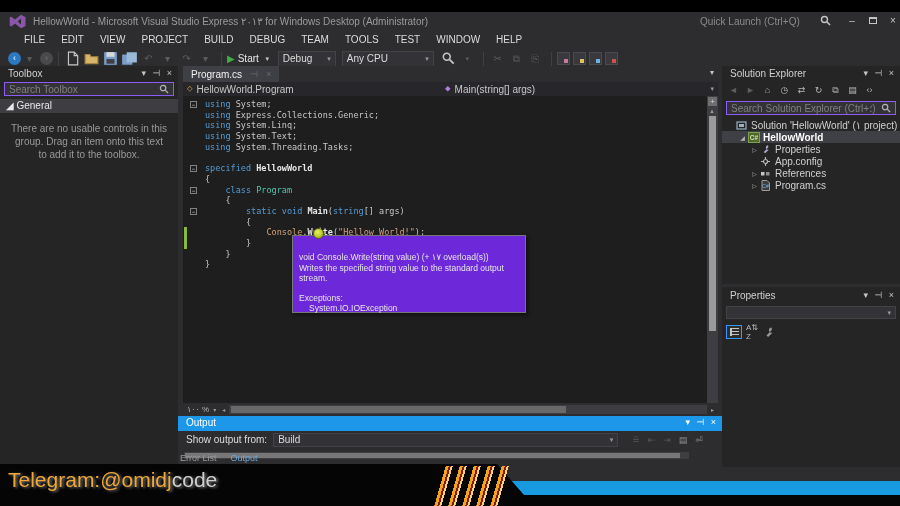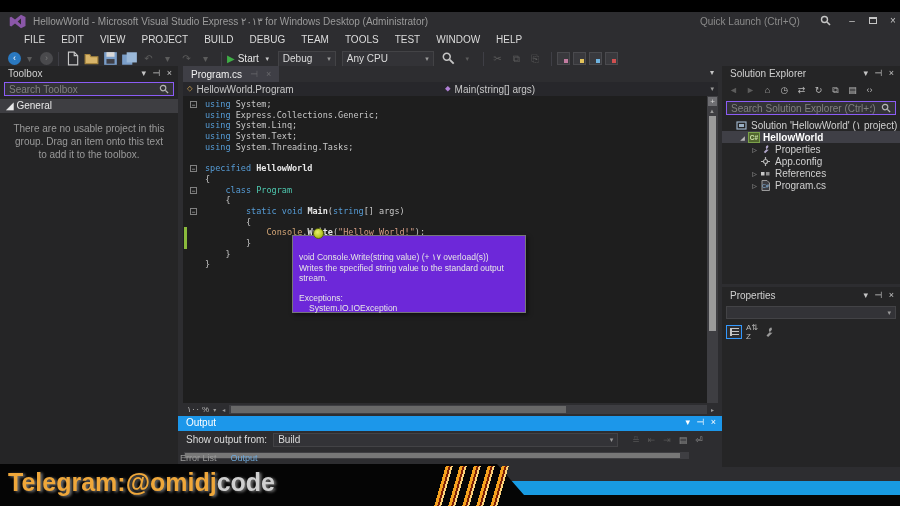--- a/index.html
+++ b/index.html
@@ -116,21 +116,21 @@
       linear-gradient(#c5c5c5 1px, transparent 1px) 0 0/9px 3px; border-left:2px solid #c5c5c5; }
   .az-icon { color:#b8b8b8; font-size:8px; }
 
   
   #banner-black { left:0; top:464px; width:900px; height:42px; background:#050505; z-index:20;
     clip-path:polygon(0 0, 497px 0, 524px 31px, 900px 31px, 900px 42px, 0 42px); }
   #banner-blue { left:462px; top:481px; width:438px; height:14px; background:#189ae1; z-index:19;
     clip-path:polygon(14px 0, 100% 0, 100% 100%, 0 100%); }
   #banner-stripes { left:436px; top:466px; width:72px; height:40px; z-index:21; transform:skewX(-16deg);
     background:repeating-linear-gradient(90deg, transparent 0 4px, #f6a21d 4px 7px, #7e1e06 7px 9px, #fcd27a 9px 11px, transparent 11px 14px); }
-  #banner-text { left:8px; top:468px; z-index:22; font-size:25px; font-weight:bold; white-space:nowrap;
+  #banner-text { left:8px; top:468px; z-index:22; font-size:21px; font-weight:normal; white-space:nowrap;
     text-shadow:2px 1px 3px rgba(255,255,255,.45); }
   #banner-text .t1 { color:#efa73a; }
   #banner-text .t2 { color:#cfcfcf; }
 </style>
 </head>
 <body>
 
 <div id="stage">
   <div class="abs" id="vs-window">
 
@@ -228,21 +228,21 @@
       <span class="abs panel-title" id="toolbox-header">Toolbox</span>
       <span class="panel-ctrls" style="top:2px;">▾ ⊣ ×</span>
       <div class="abs searchbox" id="toolbox-search">
         <span>Search Toolbox</span>
         <svg class="mag" width="10" height="10" viewBox="0 0 11 11">
             <circle cx="4.5" cy="4.5" r="3" fill="none" stroke="#b5b5b5" stroke-width="1.3"></circle>
             <line x1="7" y1="7" x2="10" y2="10" stroke="#b5b5b5" stroke-width="1.5"></line>
           </svg>
       </div>
       <div class="abs" id="toolbox-general">◢ <span>General</span></div>
-      <div class="abs" id="toolbox-empty">There are no usable project in this group. Drag an item onto this text to add it to the toolbox.</div>
+      <div class="abs" id="toolbox-empty">There are no usable controls in this group. Drag an item onto this text to add it to the toolbox.</div>
     </div>
 
     <div class="abs" id="editor-col">
       <div class="abs" id="tab-row">
         <span class="abs" id="tab-active">
           <span>Program.cs</span>
           <span class="tab-x" style="opacity:.45">⊣</span>
           <span class="tab-x" style="opacity:.45">×</span>
         </span>
         <span class="abs" id="tab-overflow">▾</span>

